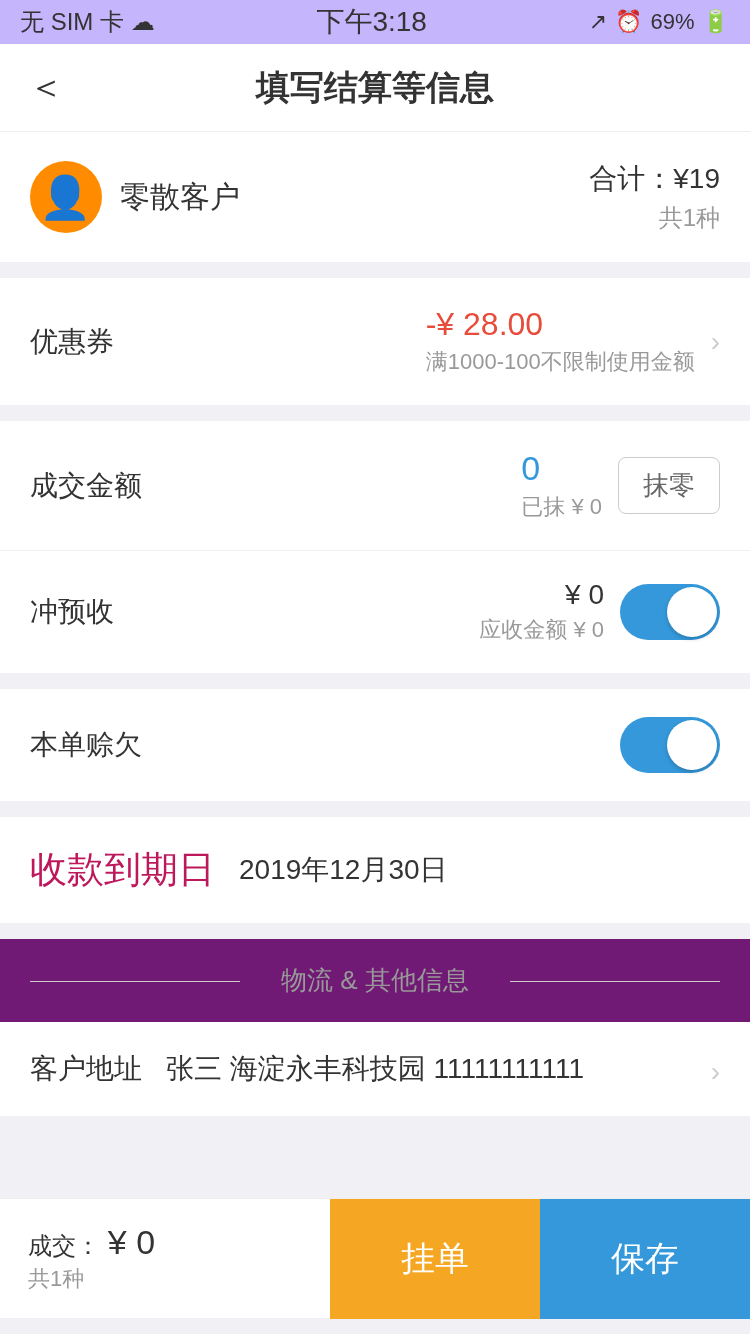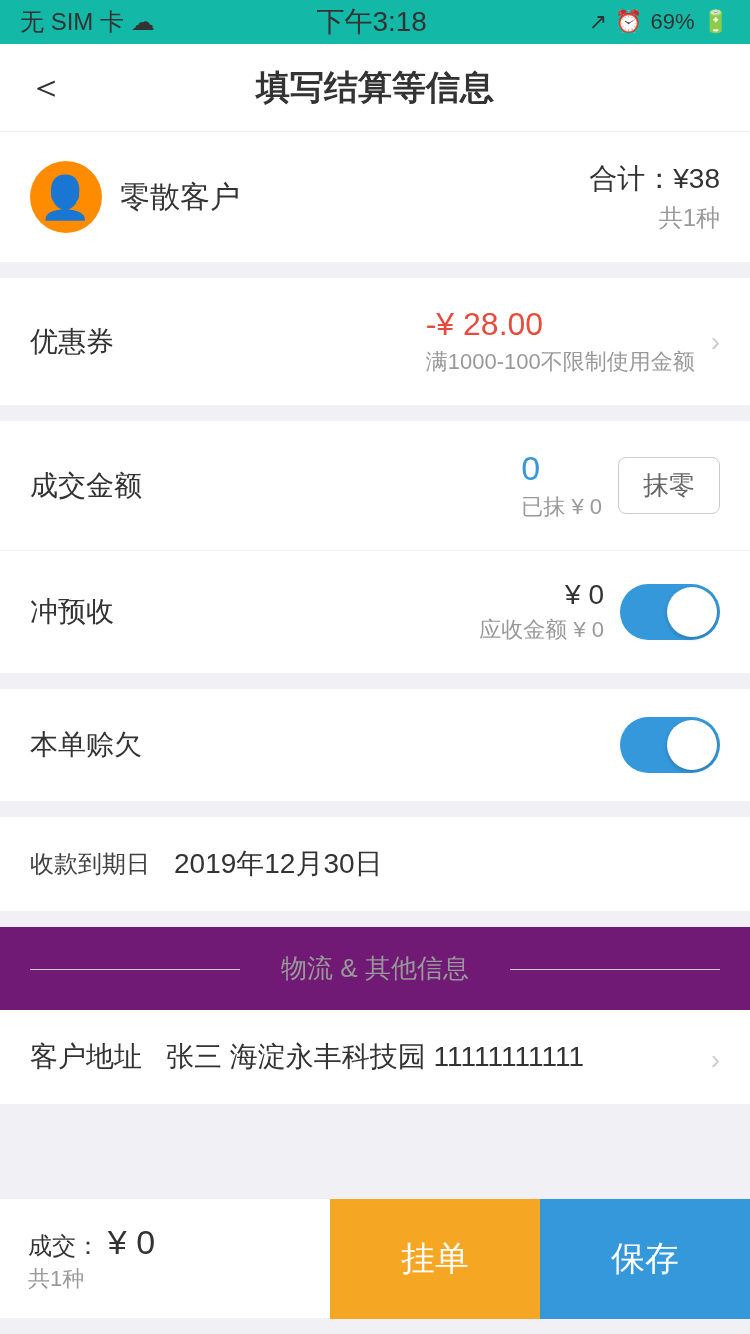--- a/index.html
+++ b/index.html
@@ -10,21 +10,21 @@
       font-family: -apple-system, "PingFang SC", "Helvetica Neue", sans-serif;
       background: #f0f0f5;
       font-size: 28px;
       color: #333;
       position: relative;
     }
 
     
     .status-bar {
       height: 44px;
-      background: #14b8a6;
+      background: #c4b5fd;
       display: flex;
       align-items: center;
       justify-content: space-between;
       padding: 0 20px;
       font-size: 24px;
     }
     .status-bar-left { display: flex; align-items: center; gap: 10px; }
     .status-bar-center { font-size: 28px; font-weight: 500; }
     .status-bar-right { display: flex; align-items: center; gap: 8px; font-size: 22px; }
 
@@ -201,21 +201,21 @@
     .due-date-section {
       background: #fff;
       margin-bottom: 16px;
       padding: 28px 30px;
     }
     .due-date-row {
       display: flex;
       align-items: center;
       gap: 24px;
     }
-    .due-date-label { font-size: 24px; color: #404040; }
+    .due-date-label { font-size: 37px; color: #be185d; }
     .due-date-value { font-size: 28px; color: #333; }
 
     
     .divider-section {
       background: #701a75;
       padding: 24px 0;
       text-align: center;
       margin-bottom: 0;
       position: relative;
     }
@@ -312,21 +312,21 @@
 <div class="content">
 
   <div class="customer-section section">
     <div class="customer-left">
       <div class="avatar">
         <span class="avatar-icon">👤</span>
       </div>
       <span class="customer-name">零散客户</span>
     </div>
     <div class="customer-right">
-      <div class="total-amount">合计：¥38</div>
+      <div class="total-amount">合计：¥19</div>
       <div class="total-count">共1种</div>
     </div>
   </div>
 
   <div class="section">
     <div class="row">
       <span class="row-label">优惠券</span>
       <div class="row-right">
         <div>
           <div class="row-value-discount">-¥ 28.00</div>

